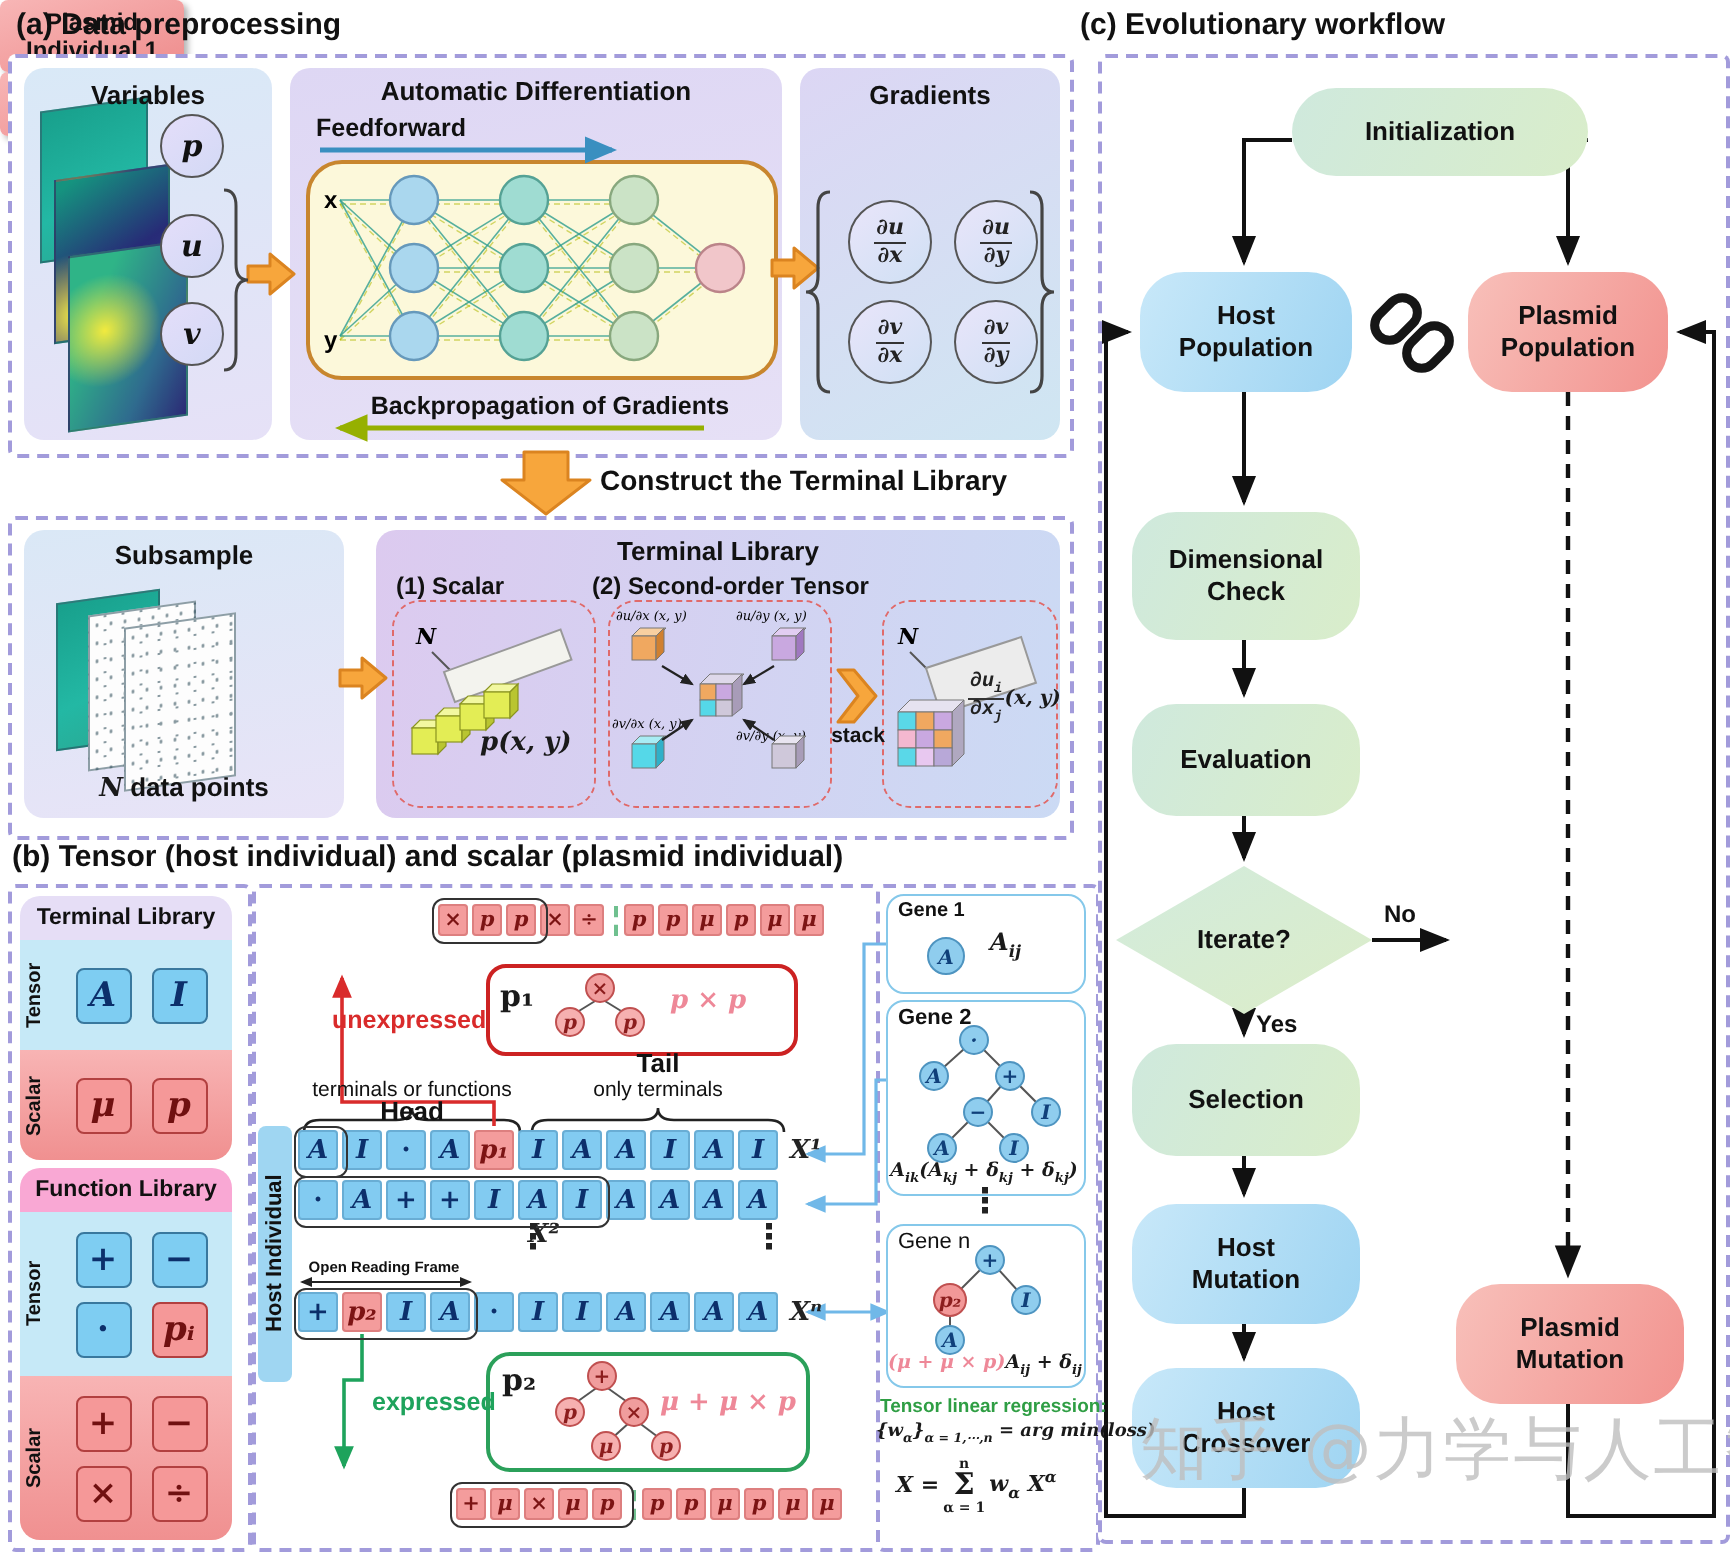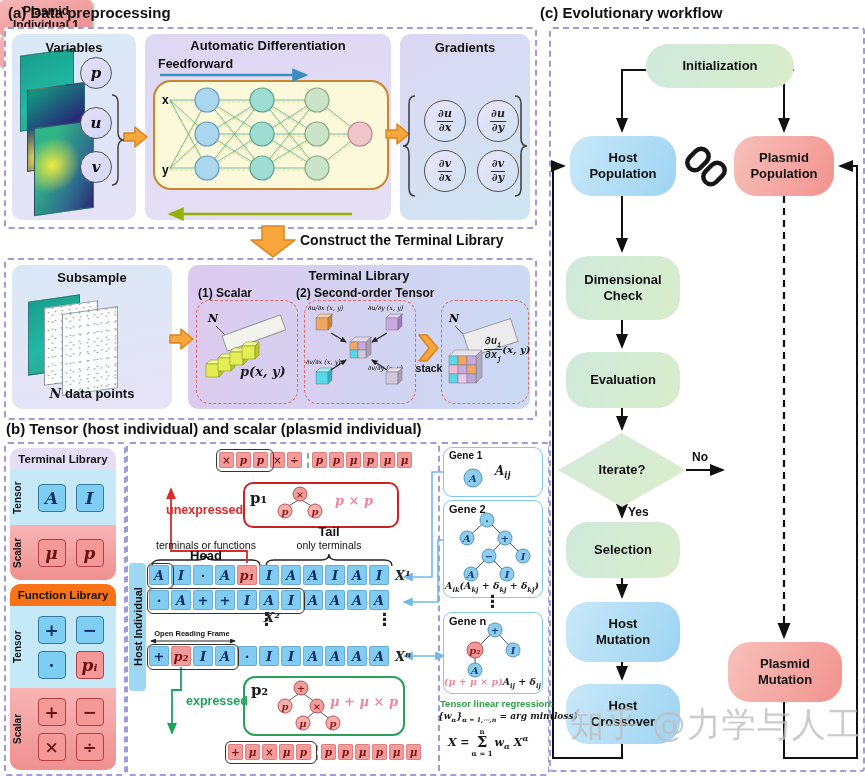--- a/index.html
+++ b/index.html
@@ -169,20 +169,21 @@
         <circle cx="112" cy="56" r="12" fill="#9fdcd2" stroke="#55a295"></circle>
         <circle cx="112" cy="90" r="12" fill="#9fdcd2" stroke="#55a295"></circle>
       <circle cx="167" cy="22" r="12" fill="#cbe3c6" stroke="#88a87e"></circle>
         <circle cx="167" cy="56" r="12" fill="#cbe3c6" stroke="#88a87e"></circle>
         <circle cx="167" cy="90" r="12" fill="#cbe3c6" stroke="#88a87e"></circle>
       <circle cx="210" cy="56" r="12" fill="#f1c6ca" stroke="#bb8489"></circle>
     </g>
     <text x="12" y="26" font-size="12" font-weight="700">x</text>
     <text x="12" y="96" font-size="12" font-weight="700">y</text>
   </svg>
+  <div class="lbl" style="left:160px;top:196px;width:230px;text-align:center;font-weight:700;font-size:12.5px;">Backpropagation of Gradients</div>
 
   <div class="lbl ttl" style="left:400px;top:40px;width:130px;">Gradients</div>
   <div class="gcirc" style="left:424px;top:100px;">
       <span class="frac">
         <span class="fn">∂u</span>
         <span class="fd">∂x</span>
       </span>
     </div>
   <div class="gcirc" style="left:477px;top:100px;">
       <span class="frac">
@@ -322,21 +323,21 @@
     <div style="height:55px;background:linear-gradient(180deg,#f8b4b4,#f09090);display:flex;">
       <div class="vtext" style="width:15px;">Scalar</div>
       <div class="libgrid" style="flex:1;">
           <span class="lt lr it">μ</span>
           <span class="lt lr it">p</span>
         </div>
     </div>
   </div>
 
   <div class="abs" style="left:10px;top:584px;width:106px;height:186px;border-radius:10px;overflow:hidden;z-index:2;">
-    <div style="height:22px;background:#f97316;display:flex;align-items:center;justify-content:center;font-weight:700;font-size:11.5px;">Function Library</div>
+    <div style="height:22px;background:#f9a8d4;display:flex;align-items:center;justify-content:center;font-weight:700;font-size:11.5px;">Function Library</div>
     <div style="height:82px;background:#c6e9f7;display:flex;">
       <div class="vtext" style="width:15px;">Tensor</div>
       <div class="libgrid" style="flex:1;">
           <span class="lt lb">+</span>
           <span class="lt lb">−</span>
           <span class="lt lb">·</span>
           <span class="lt lr it">pᵢ</span>
         </div>
     </div>
     <div style="height:82px;background:linear-gradient(180deg,#f8b4b4,#f09090);display:flex;">
@@ -488,21 +489,21 @@
       <text x="80" y="59.5" class="treelabel">I</text>
       <text x="28" y="77.5" class="treelabel">A</text>
       <text x="64" y="77.5" class="treelabel">I</text>
     </g>
   </svg>
   <div class="lbl math" style="left:444px;top:580px;width:96px;text-align:center;font-size:9.5px;font-weight:700;"><span>A</span><sub>ik</sub><span>(A</span><sub>kj</sub><span> + δ</span><sub>kj</sub><span> + δ</span><sub>kj</sub><span>)</span></div>
 
   <div class="dotcol" style="left:484px;top:598px;">⋮</div>
 
   <div class="genebox" style="left:443px;top:612px;width:98px;height:80px;"></div>
-  <div class="lbl" style="left:449px;top:615px;font-weight:700;font-size:11px;">Gene n</div>
+  <div class="lbl" style="left:449px;top:615px;font-weight:400;font-size:11px;">Gene n</div>
   <svg class="widget" style="left:443px;top:612px;" width="98" height="80">
     <g stroke="#555" stroke-width="1">
       <line x1="52" y1="18" x2="32" y2="38"></line>
         <line x1="52" y1="18" x2="70" y2="38"></line>
         <line x1="32" y1="38" x2="32" y2="58"></line>
     </g>
     <circle cx="52" cy="18" r="7" fill="#8fcdee" stroke="#4e94c0"></circle>
     <circle cx="32" cy="38" r="8" fill="#f29898" stroke="#c05050"></circle>
     <circle cx="70" cy="38" r="7" fill="#8fcdee" stroke="#4e94c0"></circle>
     <circle cx="32" cy="58" r="7" fill="#8fcdee" stroke="#4e94c0"></circle>

